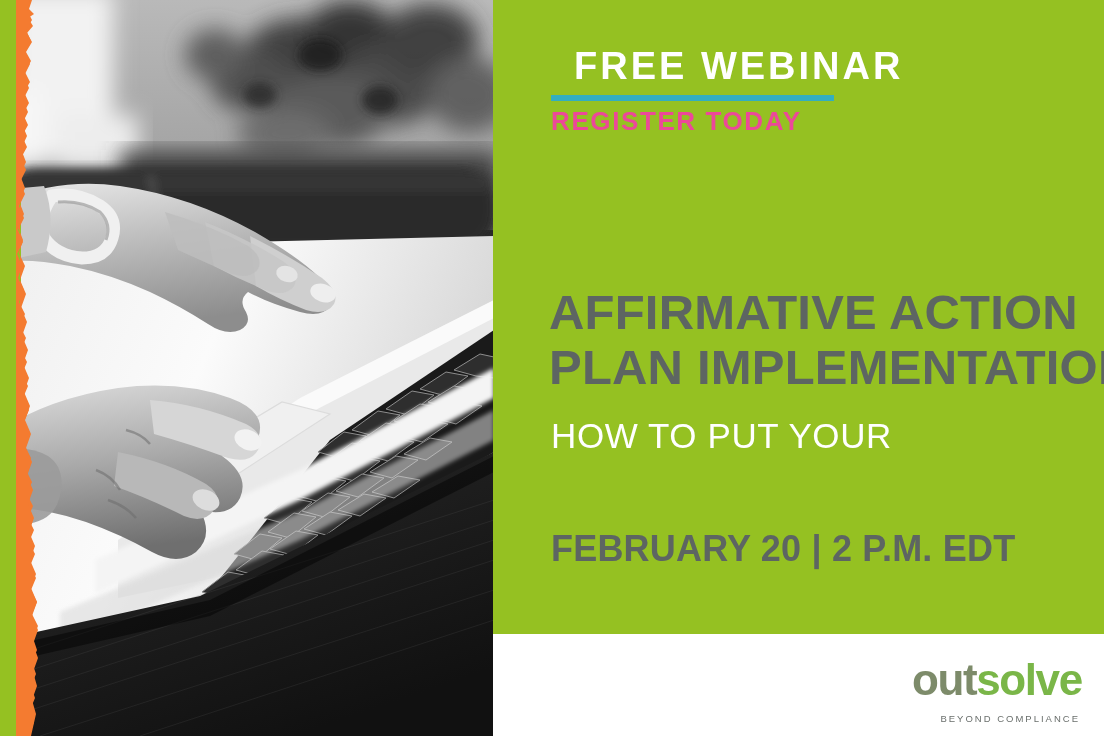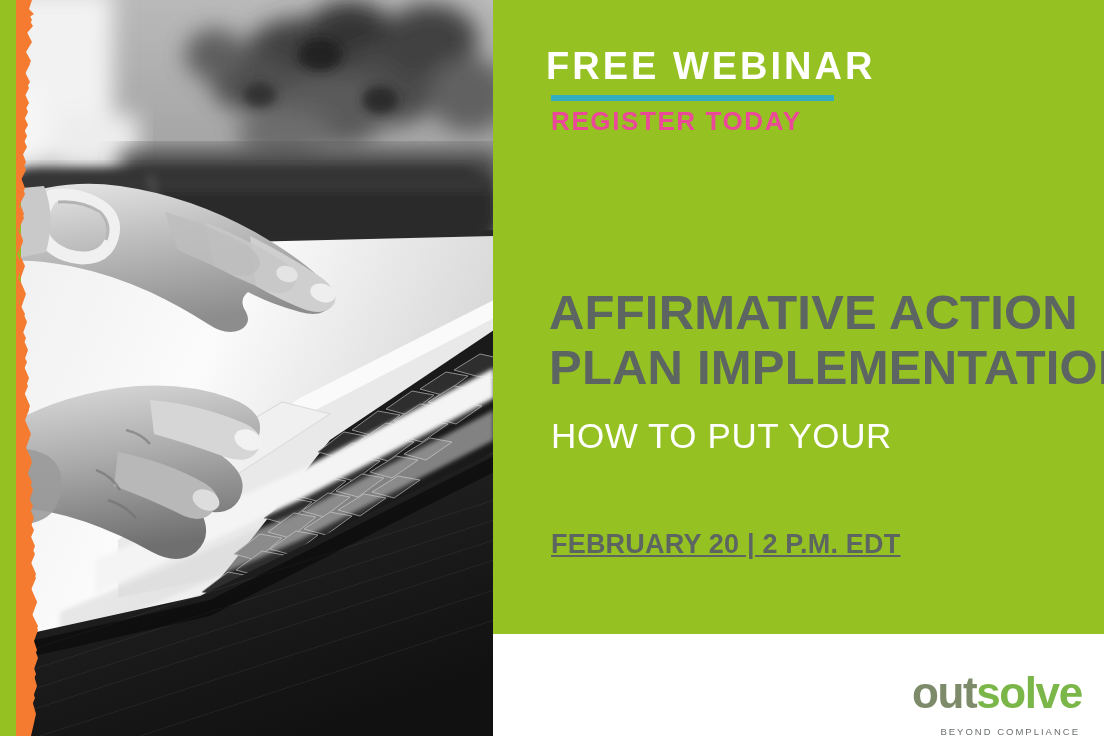--- a/index.html
+++ b/index.html
@@ -70,21 +70,21 @@
     top: 634px;
     width: 611px;
     height: 102px;
     background: #ffffff;
     z-index: 3;
   }
 
   
   .eyebrow {
     position: absolute;
-    left: 546px;
+    left: 574px;
     top: 47px;
     z-index: 4;
     font-size: 38px;
     font-weight: bold;
     letter-spacing: 3.0px;
     color: #ffffff;
     line-height: 1;
     white-space: nowrap;
   }
   .rule {
@@ -138,45 +138,43 @@
     white-space: nowrap;
   }
   .subtitle .line { display: block; }
 
   
   .date {
     position: absolute;
     left: 551px;
     top: 531px;
     z-index: 4;
-    font-size: 27px;
+    font-size: 36px;
     font-weight: bold;
     letter-spacing: 0.2px;
     color: #5D6562;
     line-height: 1;
     white-space: nowrap;
-    text-decoration: underline;
   }
 
   
   .logo {
     position: absolute;
     left: 912px;
     top: 658px;
     width: 170px;
     height: 58px;
     z-index: 4;
   }
   .logo-word {
     font-size: 44px;
     font-weight: bold;
     line-height: 1;
     letter-spacing: -1.4px;
     white-space: nowrap;
-    margin-top: 13px;
   }
   .logo-out { color: #7D8B6A; }
   .logo-solve { color: #7AB648; }
   .logo-tag {
     margin-top: 11px;
     text-align: right;
     font-size: 9.5px;
     font-weight: normal;
     letter-spacing: 2.0px;
     color: #6A6F6C;

